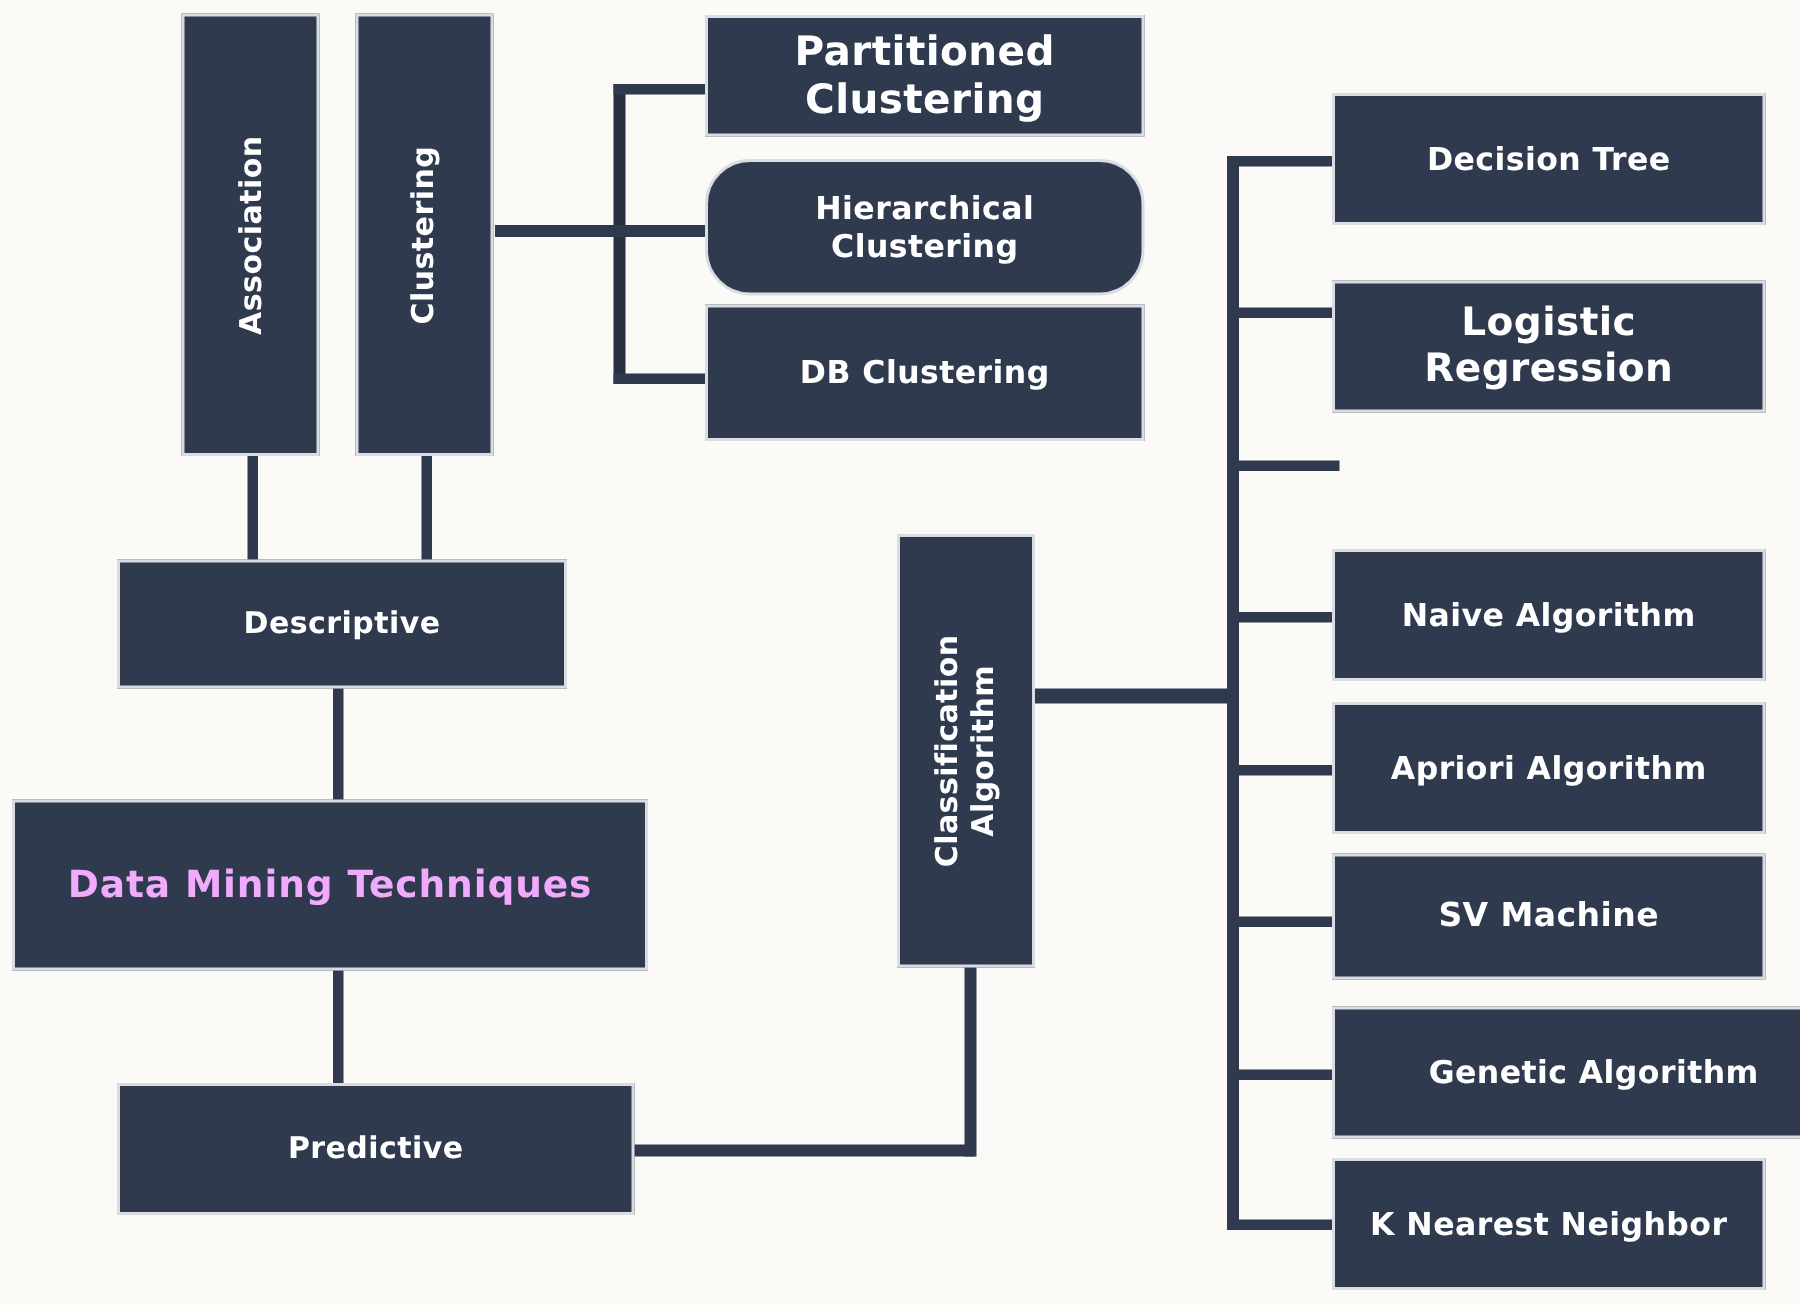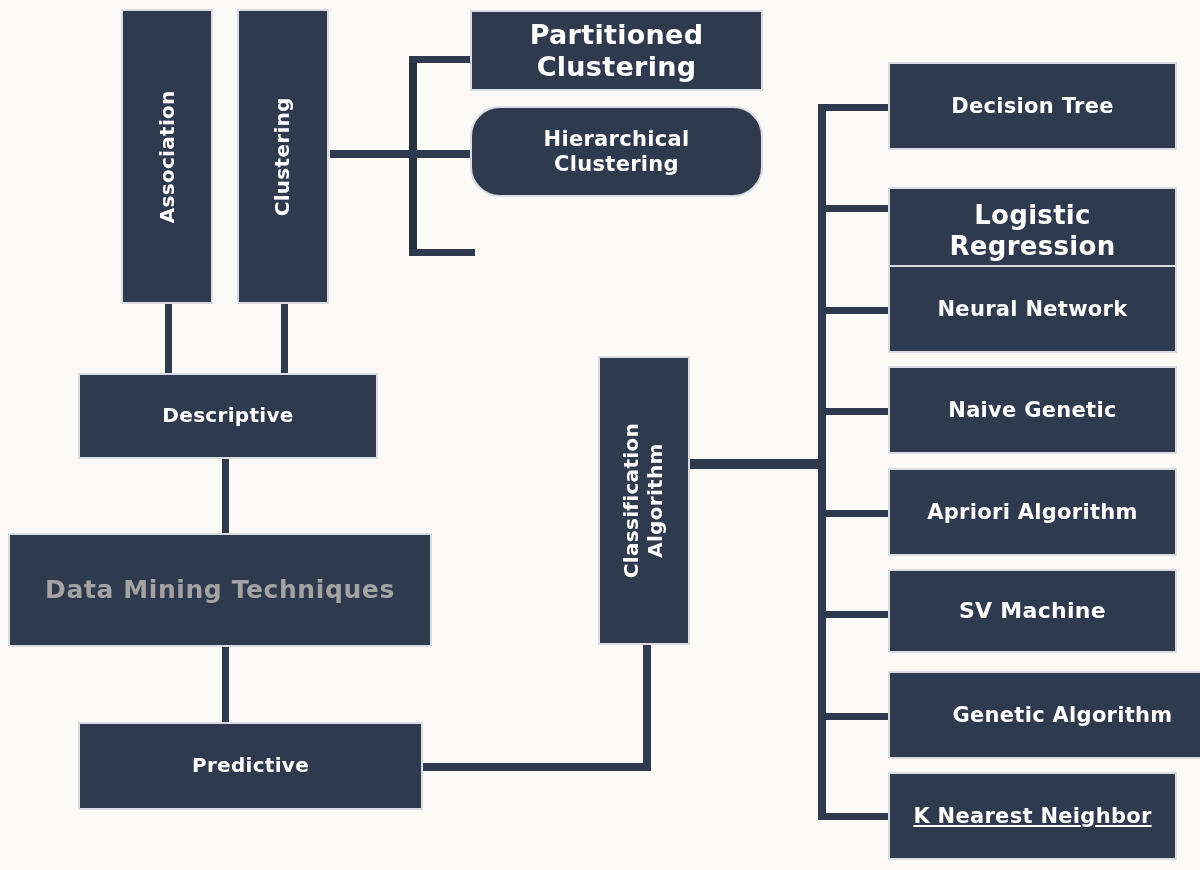--- a/index.html
+++ b/index.html
@@ -39,21 +39,21 @@
   .node span {
     display: block;
     padding: 0 6px;
     white-space: pre-line;
   }
   .node.vertical span {
     transform: rotate(-90deg);
     white-space: pre-line;
   }
   .node.root {
-    color: #a3a3a3;
+    color: #f0abfc;
     font-size: 25px;
     letter-spacing: .6px;
   }
 
   
   .conn {
     position: absolute;
     background: #303a4f;
     z-index: 1;
   }
@@ -123,44 +123,44 @@
   <div class="node" style="left:470px; top:10px; width:293px; height:81px; font-size:27px;">
     <span>Partitioned
 Clustering</span>
   </div>
 
   <div class="node" style="left:470px; top:106px; width:293px; height:91px; font-size:21px;border-radius:30px;">
     <span>Hierarchical
 Clustering</span>
   </div>
 
+  <div class="node" style="left:470px; top:203px; width:293px; height:91px; font-size:21px;">
+    <span>DB Clustering</span>
+  </div>
 
   <div class="node vertical" style="left:598px; top:356px; width:92px; height:289px; font-size:20px;">
     <span>Classification
 Algorithm</span>
   </div>
 
   <div class="node" style="left:888px; top:62px; width:289px; height:88px; font-size:21px;">
     <span>Decision Tree</span>
   </div>
   <div class="node" style="left:888px; top:163px; width:289px; height:88px; font-size:26px;margin-top:24px;">
     <span>Logistic Regression</span>
   </div>
-  <div class="node" style="left:888px; top:265px; width:289px; height:88px; font-size:21px;">
-    <span>Neural Network</span>
-  </div>
   <div class="node" style="left:888px; top:366px; width:289px; height:88px; font-size:21px;">
-    <span>Naive Genetic</span>
+    <span>Naive Algorithm</span>
   </div>
   <div class="node" style="left:888px; top:468px; width:289px; height:88px; font-size:21px;">
     <span>Apriori Algorithm</span>
   </div>
   <div class="node" style="left:888px; top:569px; width:289px; height:84px; font-size:22px;">
     <span>SV Machine</span>
   </div>
   <div class="node" style="left:888px; top:671px; width:349px; height:88px; font-size:21px;">
     <span>Genetic Algorithm</span>
   </div>
-  <div class="node" style="left:888px; top:772px; width:289px; height:88px; font-size:21px;text-decoration:underline;">
+  <div class="node" style="left:888px; top:772px; width:289px; height:88px; font-size:21px;">
     <span>K Nearest Neighbor</span>
   </div>
 
 </div>
 
 </body></html>

